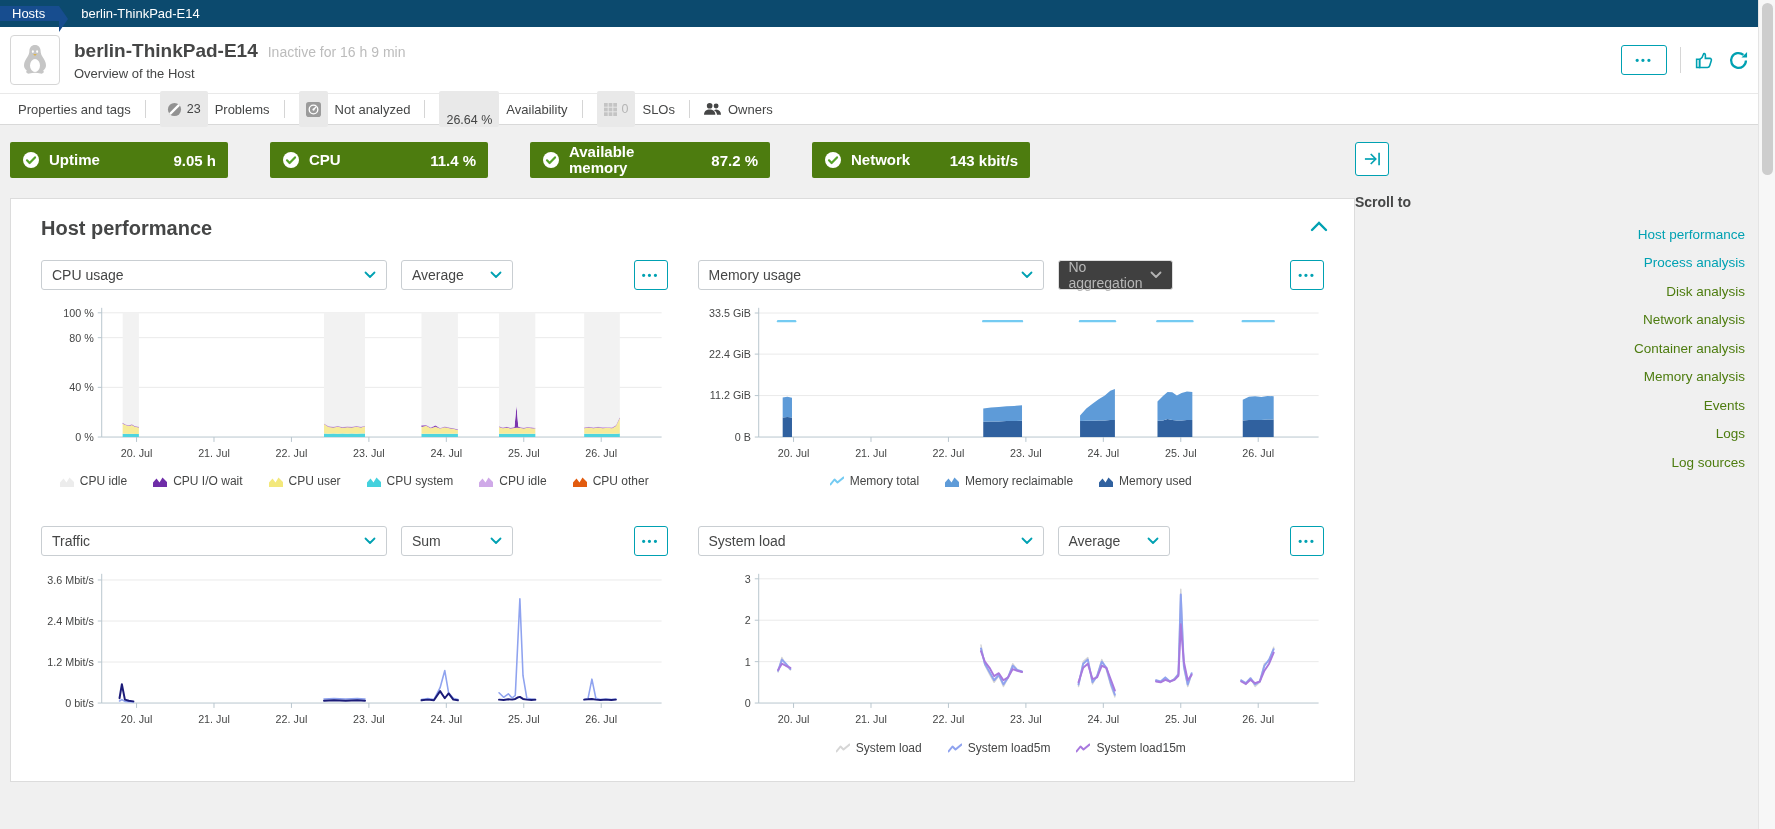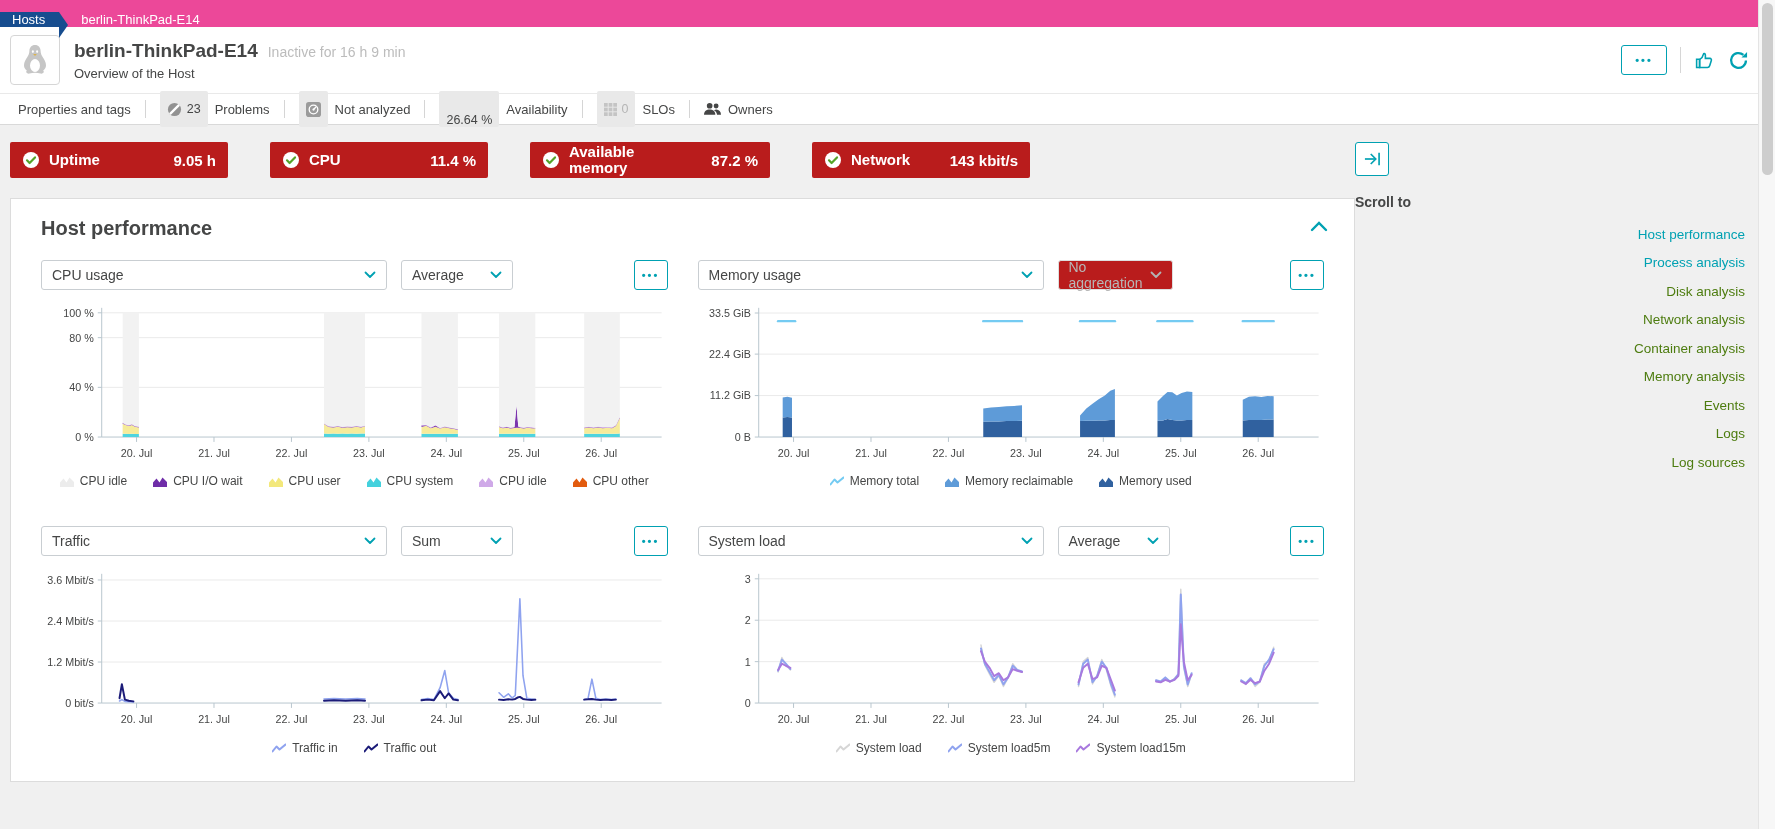--- a/index.html
+++ b/index.html
@@ -2,21 +2,21 @@
 <html><head>
 <meta charset="utf-8">
 <style>
   * { box-sizing: border-box; }
   html,body { margin:0; padding:0; }
   body {
     width:1775px; height:829px; overflow:hidden; position:relative;
     font-family:"Liberation Sans", sans-serif; color:#454646; background:#f0f0f0;
   }
   
-  .topbar { height:27px; background:#ec4899; display:flex; align-items:flex-end; color:#fff; font-size:13px; }
+  .topbar { height:27px; background:#0c4a6e; display:flex; align-items:center; color:#fff; font-size:13px; }
   .crumb-root { background:#174d8f; display:flex; align-items:center; padding:0 14px 0 12px; position:relative; cursor:pointer; }
   .crumb-root::after { content:""; position:absolute; right:-9px; top:0; border-left:9px solid #174d8f;
     border-top:13.5px solid transparent; border-bottom:13.5px solid transparent; z-index:2; }
   .crumb-current { display:flex; align-items:center; padding-left:22px; }
   
   .header { background:#fff; height:67px; display:flex; align-items:center; padding:0 26px 0 10px; border-bottom:1px solid #e9e9e9; }
   .os-box { width:50px; height:50px; border:1px solid #d6d6d6; border-radius:4px; display:flex; align-items:center; justify-content:center; margin-right:14px; background:#fff; }
   .title-row { display:flex; align-items:baseline; gap:10px; }
   .title-row h1 { font-size:19px; margin:0; font-weight:700; }
   .status { color:#bcbcbc; font-size:14px; }
@@ -31,36 +31,36 @@
   
   .tabbar { background:#fff; height:31px; display:flex; align-items:center; padding:0 4px; border-bottom:1px solid #d9d9d9; font-size:13px; }
   .tab-item { display:flex; align-items:center; gap:7px; padding:0 14px; cursor:pointer; height:100%; }
   .tab-sep { width:1px; height:18px; background:#d5d5d5; }
   .badge { background:#e9e9e9; border-radius:2px; height:36px; display:flex; align-items:center; gap:5px; padding:0 7px; font-size:12.5px; }
   .badge .muted { color:#b5b5b5; }
   
   .body-row { display:flex; align-items:flex-start; padding:17px 0 0 10px; }
   .left-col { width:1345px; flex:0 0 1345px; }
   .tiles-row { display:flex; gap:42px; margin-bottom:20px; }
-  .tile { background:#b91c1c; color:#fff; height:36px; display:flex; align-items:center; gap:9px; padding:0 12px; width:218px; border-radius:2px; cursor:pointer; }
+  .tile { background:#4d7c0f; color:#fff; height:36px; display:flex; align-items:center; gap:9px; padding:0 12px; width:218px; border-radius:2px; cursor:pointer; }
   .tile.wide { width:240px; }
   .tile .t-label { font-weight:700; font-size:15px; line-height:1.05; }
   .tile.wide .t-label { width:96px; }
   .tile .t-value { margin-left:auto; font-weight:700; font-size:15px; white-space:nowrap; }
   .main-card { background:#fff; border:1px solid #dcdcdc; padding:16px 20px 26px; }
   .card-head { display:flex; align-items:center; }
   .card-head h2 { font-size:20px; margin:2px 0 0 10px; font-weight:700; }
   .collapse-btn { margin-left:auto; border:none; background:none; cursor:pointer; padding:4px 6px; }
   .charts-grid { margin-top:20px; display:grid; grid-template-columns:1fr 1fr; column-gap:30px; row-gap:38px; padding:0 10px; }
   .controls { display:flex; gap:14px; align-items:center; }
   .dd { height:30px; border:1px solid #c9ced2; border-radius:3px; background:#fff; display:flex; align-items:center; justify-content:space-between; padding:0 10px; font-size:14px; cursor:pointer; }
   .dd.metric { flex:0 0 346px; }
   .dd.agg { flex:0 0 112px; }
   .dd .chev { color:#00a1b2; display:flex; align-items:center; margin-left:8px; }
-  .dd.disabled { background:#b91c1c; color:#b7b7b7; border-color:#dedede; cursor:default; }
+  .dd.disabled { background:#404040; color:#b7b7b7; border-color:#dedede; cursor:default; }
   .dd.disabled .chev { color:#b3b3b3; }
   .controls .more-btn { margin-left:auto; }
   .plot { margin-top:10px; }
   .plot svg { display:block; width:100%; }
   .plot text { font-size:11px; fill:#454646; font-family:"Liberation Sans", sans-serif; }
   .legend { display:flex; justify-content:center; gap:26px; font-size:12px; margin-top:8px; }
   .legend-item { display:flex; align-items:center; gap:6px; cursor:pointer; }
   
   .aside { flex:1; padding-right:30px; display:flex; flex-direction:column; }
   .panel-btn { width:34px; height:34px; border:1px solid #00a1b2; border-radius:3px; background:#fff; cursor:pointer; display:flex; align-items:center; justify-content:center; margin-bottom:18px; }
@@ -508,34 +508,20 @@
                 <polyline points="388.7,136.5 395.1,135.5 401.4,136.5 407.7,124.3 412.5,106.8 416.4,129.5 421.2,135.1 425.9,136.5" fill="none" stroke="#8fa3ef" stroke-width="1.6" stroke-linejoin="round" stroke-linecap="round"></polyline>
                 <polyline points="467.9,129.5 472.6,134.1 477.4,130.6 481.3,134.8 484.5,132.3 486.8,84.1 489.2,33.5 492.4,112.1 496.3,135.1 501.1,135.8 505.0,136.5" fill="none" stroke="#8fa3ef" stroke-width="1.6" stroke-linejoin="round" stroke-linecap="round"></polyline>
                 <polyline points="554.9,136.5 558.8,135.5 562.8,115.6 566.8,135.1 571.5,136.5 577.0,135.8 582.6,136.5 587.3,135.8" fill="none" stroke="#8fa3ef" stroke-width="1.6" stroke-linejoin="round" stroke-linecap="round"></polyline>
                 <polyline points="80.2,135.1 82.6,120.8 85.7,136.5 89.7,137.6 94.4,138.3" fill="none" stroke="#1b1b78" stroke-width="2" stroke-linejoin="round" stroke-linecap="round"></polyline>
                 <polyline points="289.1,137.6 299.3,137.2 311.2,137.6 323.1,137.2 331.0,137.6" fill="none" stroke="#1b1b78" stroke-width="2" stroke-linejoin="round" stroke-linecap="round"></polyline>
                 <polyline points="388.7,137.2 395.1,136.5 401.4,137.2 407.7,127.8 412.5,135.1 416.4,130.2 421.2,136.5 425.9,137.2" fill="none" stroke="#1b1b78" stroke-width="2" stroke-linejoin="round" stroke-linecap="round"></polyline>
                 <polyline points="467.9,136.5 472.6,136.9 477.4,136.2 481.3,136.5 484.5,135.8 486.8,134.4 489.2,133.7 492.4,135.8 496.3,136.5 501.1,136.9 505.0,136.5" fill="none" stroke="#1b1b78" stroke-width="2" stroke-linejoin="round" stroke-linecap="round"></polyline>
                 <polyline points="554.9,136.5 558.8,136.2 562.8,135.8 566.8,136.5 571.5,136.9 577.0,136.5 582.6,136.9 587.3,136.5" fill="none" stroke="#1b1b78" stroke-width="2" stroke-linejoin="round" stroke-linecap="round"></polyline>
               </svg>
             </div>
-            <div class="legend">
-              <span class="legend-item">
-                <svg width="14" height="12" viewBox="0 0 14 12">
-                  <path d="M0.5 9.5L4.5 4.5l3 3L13.5 2.5" fill="none" stroke="#8fa3ef" stroke-width="2" stroke-linecap="round" stroke-linejoin="round"></path>
-                </svg>
-                <span>Traffic in</span>
-              </span>
-              <span class="legend-item">
-                <svg width="14" height="12" viewBox="0 0 14 12">
-                  <path d="M0.5 9.5L4.5 4.5l3 3L13.5 2.5" fill="none" stroke="#1b1b78" stroke-width="2" stroke-linecap="round" stroke-linejoin="round"></path>
-                </svg>
-                <span>Traffic out</span>
-              </span>
-            </div>
           </div>
         <div class="chart-panel">
             <div class="controls">
               <div class="dd metric">
                 <span>System load</span>
                 <span class="chev" style="display: flex;">
                   <svg width="12" height="8" viewBox="0 0 12 8" fill="none" stroke="currentColor" stroke-width="1.8" stroke-linecap="round" stroke-linejoin="round">
                     <path d="M1.5 1.5L6 6l4.5-4.5"></path>
                   </svg>
                 </span>

